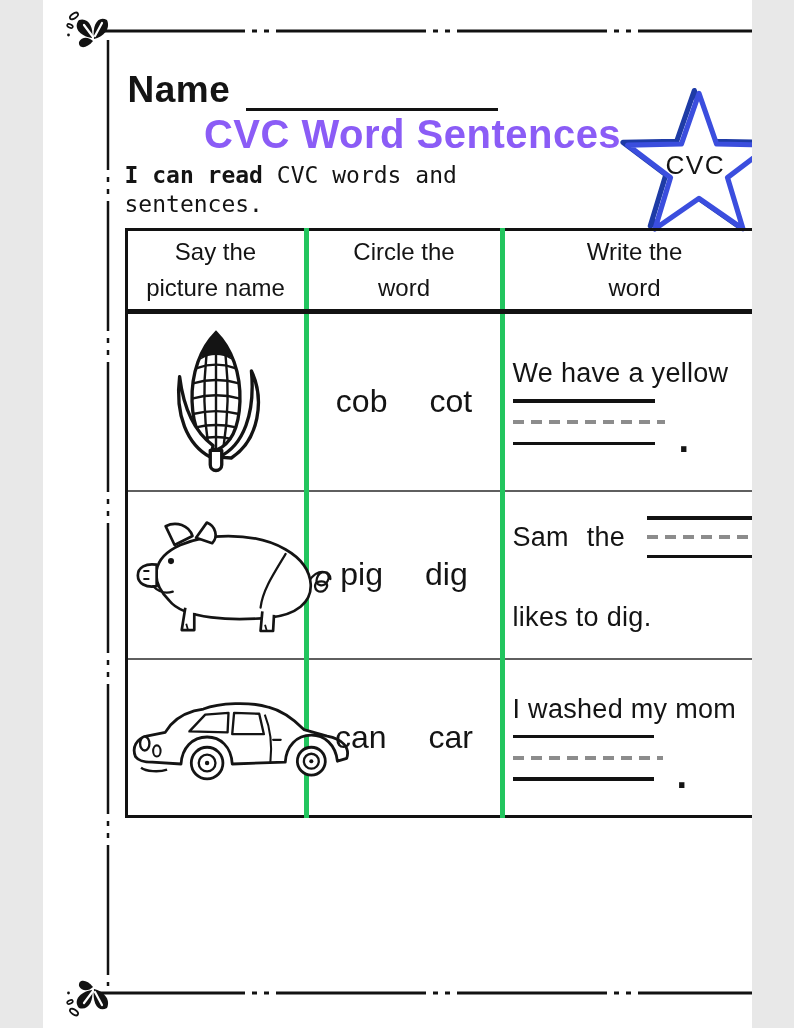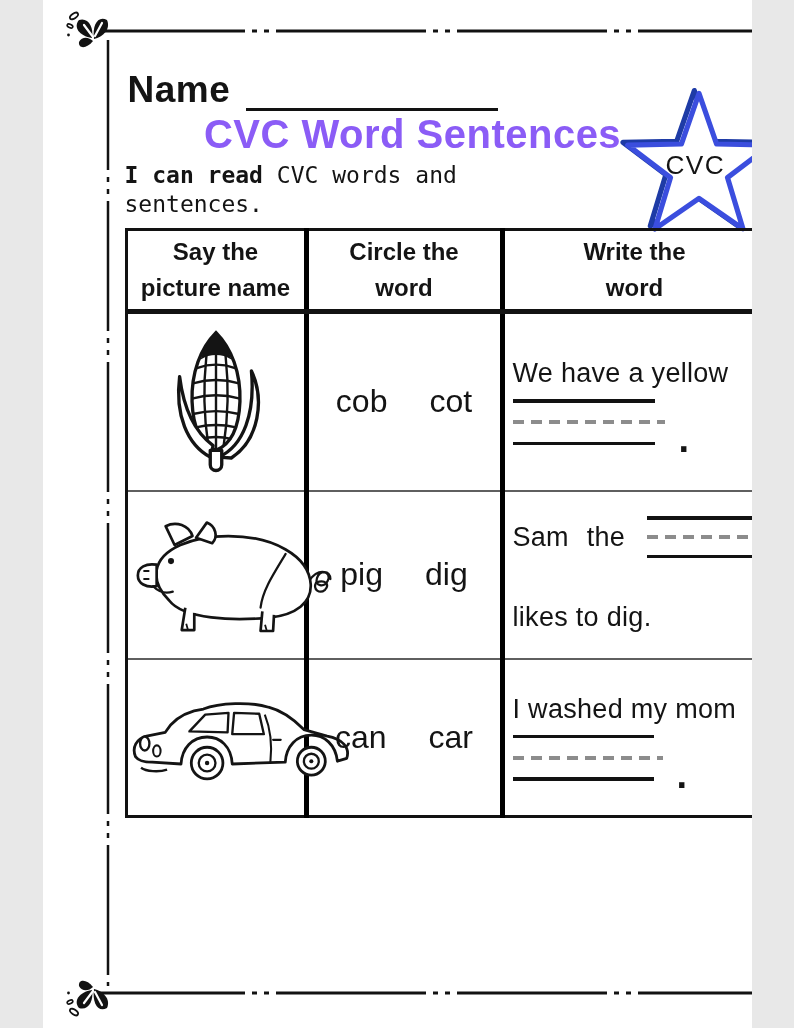--- a/index.html
+++ b/index.html
@@ -34,22 +34,22 @@
   
   table.ws{
     position:absolute;left:82px;top:228px;width:640px;
     border-collapse:collapse;table-layout:fixed;
     border:3px solid #121212;
   }
   col.c1{width:180px;} col.c2{width:196px;} col.c3{width:264px;}
   tr.hr{height:82px;}
   tr.r1{height:148px;} tr.r2{height:179px;} tr.r3{height:168px;} tr.r4{height:158px;}
   th,td{padding:0;vertical-align:middle;}
-  th{border-bottom:5px solid #121212;font-weight:bold;font-size:24px;text-align:center;line-height:1.5;}
-  th+th, td+td{border-left:5px solid #000000;}
+  th{border-bottom:5px solid #121212;font-weight:normal;font-size:24px;text-align:center;line-height:1.5;}
+  th+th, td+td{border-left:5px solid #22c55e;}
   tbody td{border-top:2.5px solid #5f5f5f;}
   td.pic{text-align:center;}
   td.pic svg{display:inline-block;vertical-align:middle;}
   .words{display:flex;justify-content:center;align-items:center;gap:42px;font-size:32px;}
   td.write{padding:4px 6px 4px 8px;}
   .sentence{font-size:27px;letter-spacing:0.3px;white-space:nowrap;}
   .blank-row{display:flex;align-items:flex-end;gap:14px;}
   .blank3{display:flex;flex-direction:column;justify-content:space-between;height:46px;}
   .blank3 .ln{display:block;}
   .ln.solid{height:3.5px;background:#121212;width:94%;}

